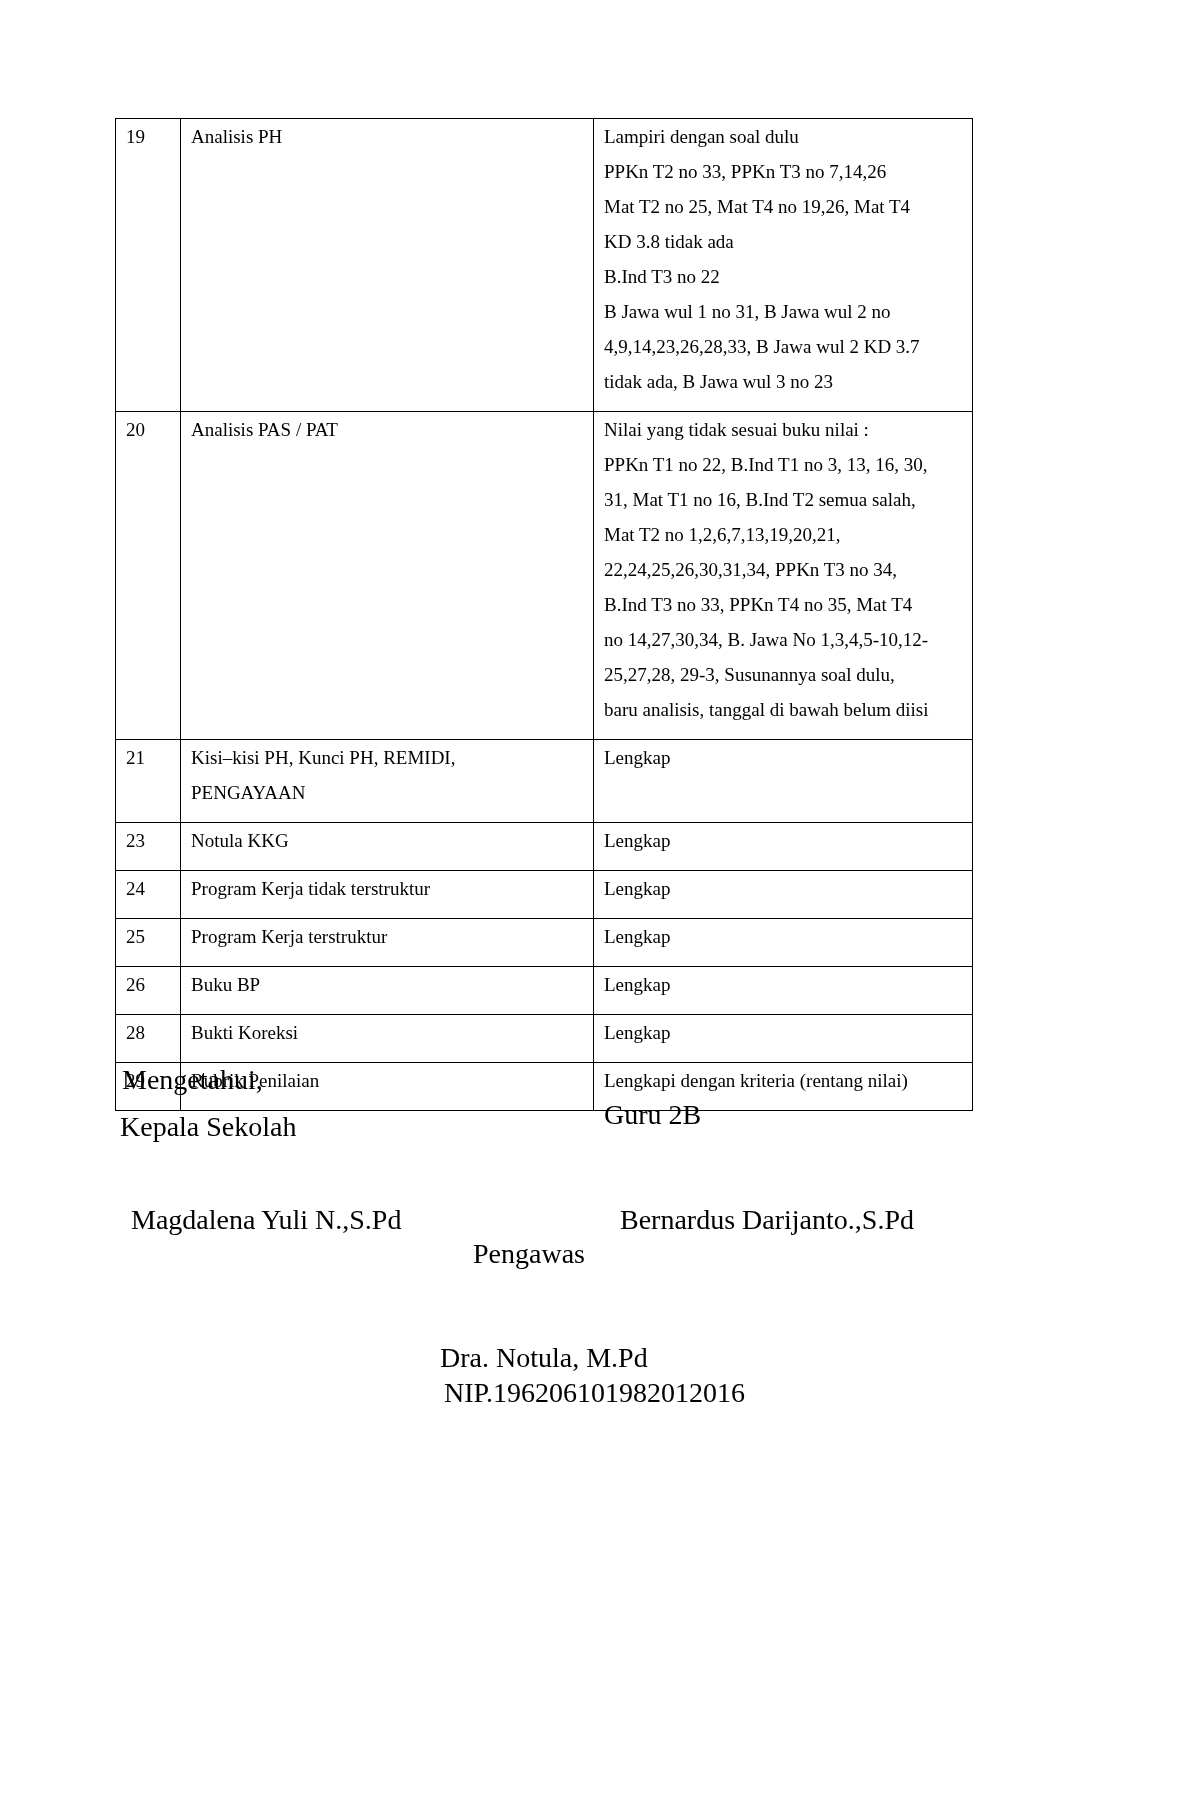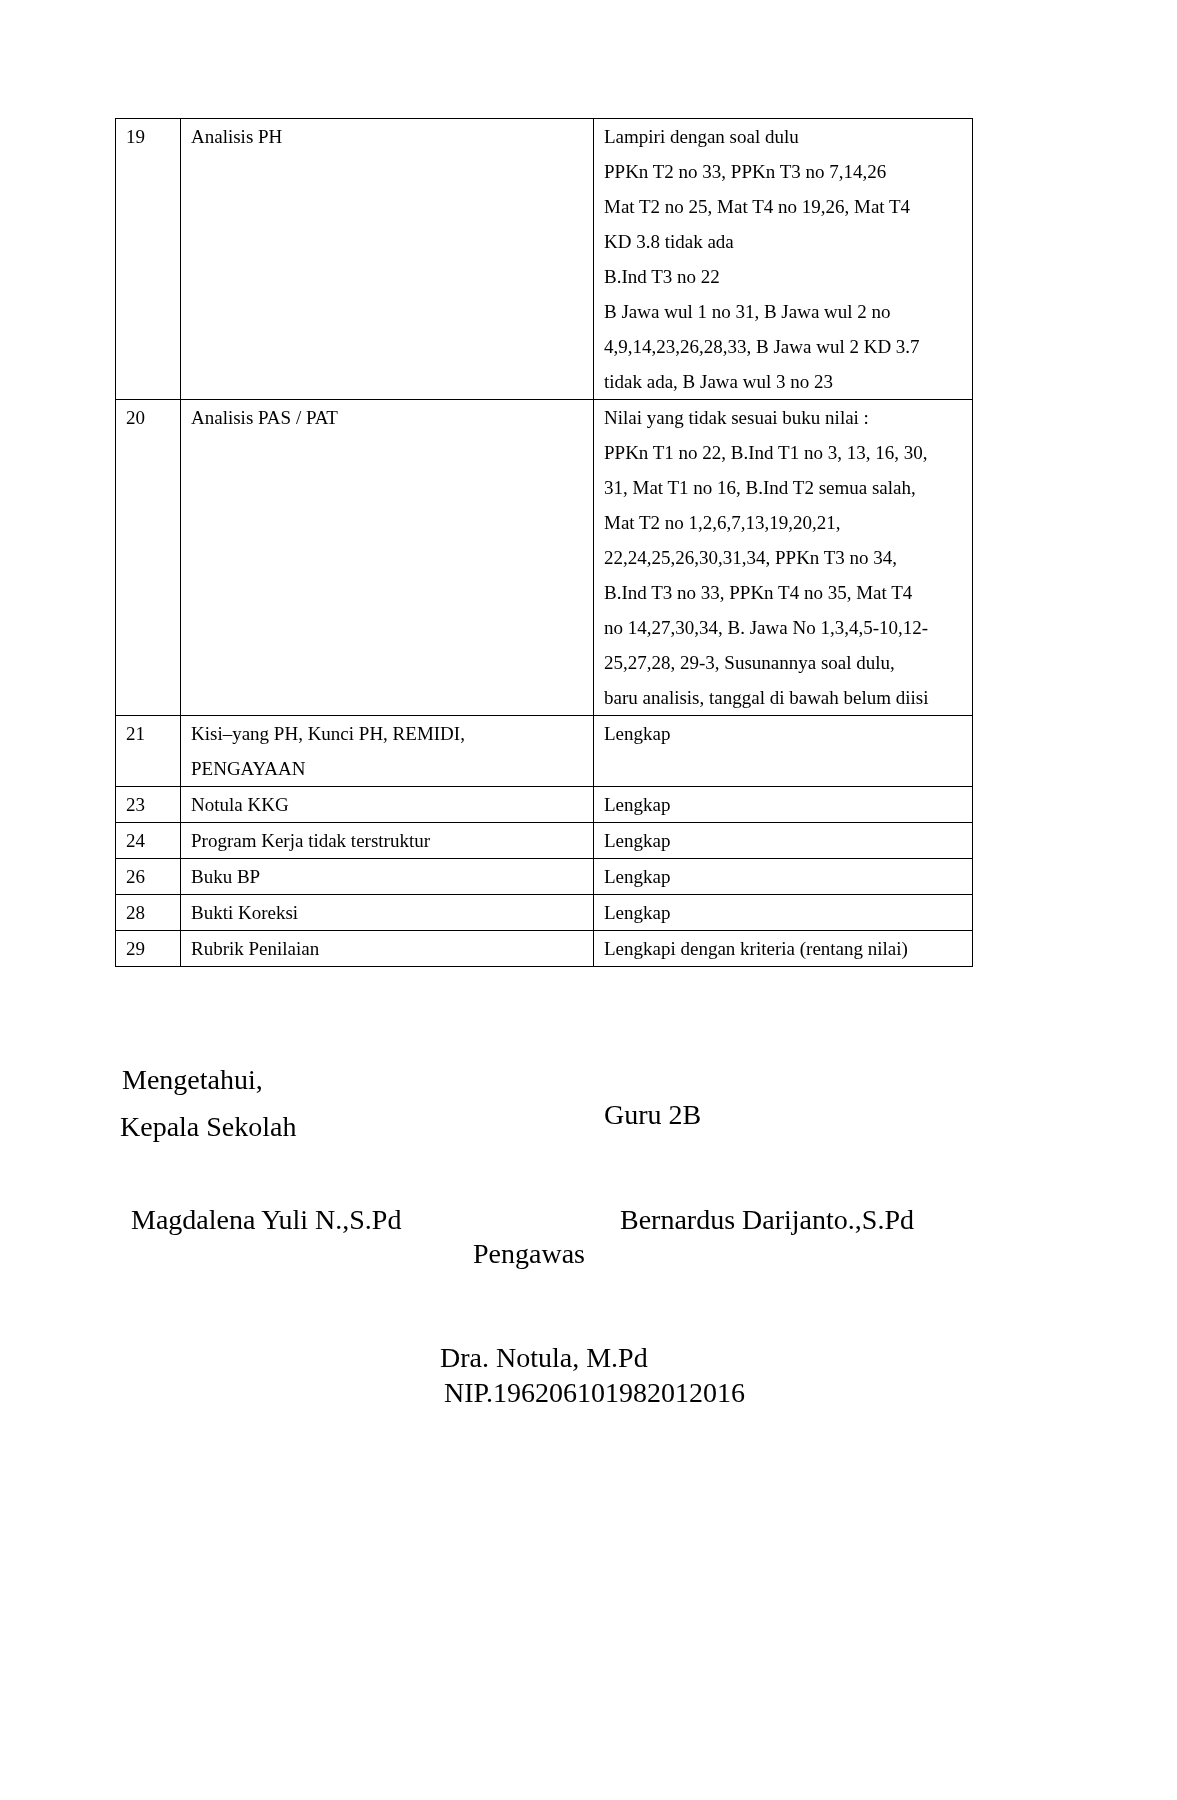--- a/index.html
+++ b/index.html
@@ -22,21 +22,21 @@
     top: 118px;
     width: 801px;
     border-collapse: collapse;
     table-layout: fixed;
   }
   table.doc-table td {
     border: 1px solid #000000;
     vertical-align: top;
     font-size: 19px;
     line-height: 35px;
-    padding: 0 8px 0 10px;
+    padding: 0 8px 12px 10px;
     white-space: pre-line;
     overflow: hidden;
   }
   td.col-no   { width: 46px;  padding-left: 9px; }
   td.col-item { width: 394px; padding-left: 11px; }
   td.col-note { width: 360px; padding-left: 8px; }
 
   .sig-line {
     position: absolute;
     font-size: 28px;
@@ -71,32 +71,37 @@
 31, Mat T1 no 16, B.Ind T2 semua salah,
 Mat T2 no 1,2,6,7,13,19,20,21,
 22,24,25,26,30,31,34, PPKn T3 no 34,
 B.Ind T3 no 33, PPKn T4 no 35, Mat T4
 no 14,27,30,34, B. Jawa No 1,3,4,5-10,12-
 25,27,28, 29-3, Susunannya soal dulu,
 baru analisis, tanggal di bawah belum diisi</td>
       </tr>
       <tr>
         <td class="col-no">21</td>
-        <td class="col-item">Kisi–yang PH,  Kunci PH, REMIDI,
+        <td class="col-item">Kisi–kisi PH,  Kunci PH, REMIDI,
 PENGAYAAN</td>
         <td class="col-note">Lengkap</td>
       </tr>
       <tr>
         <td class="col-no">23</td>
         <td class="col-item">Notula KKG</td>
         <td class="col-note">Lengkap</td>
       </tr>
       <tr>
         <td class="col-no">24</td>
         <td class="col-item">Program Kerja tidak terstruktur</td>
+        <td class="col-note">Lengkap</td>
+      </tr>
+      <tr>
+        <td class="col-no">25</td>
+        <td class="col-item">Program Kerja terstruktur</td>
         <td class="col-note">Lengkap</td>
       </tr>
       <tr>
         <td class="col-no">26</td>
         <td class="col-item">Buku BP</td>
         <td class="col-note">Lengkap</td>
       </tr>
       <tr>
         <td class="col-no">28</td>
         <td class="col-item">Bukti Koreksi</td>

